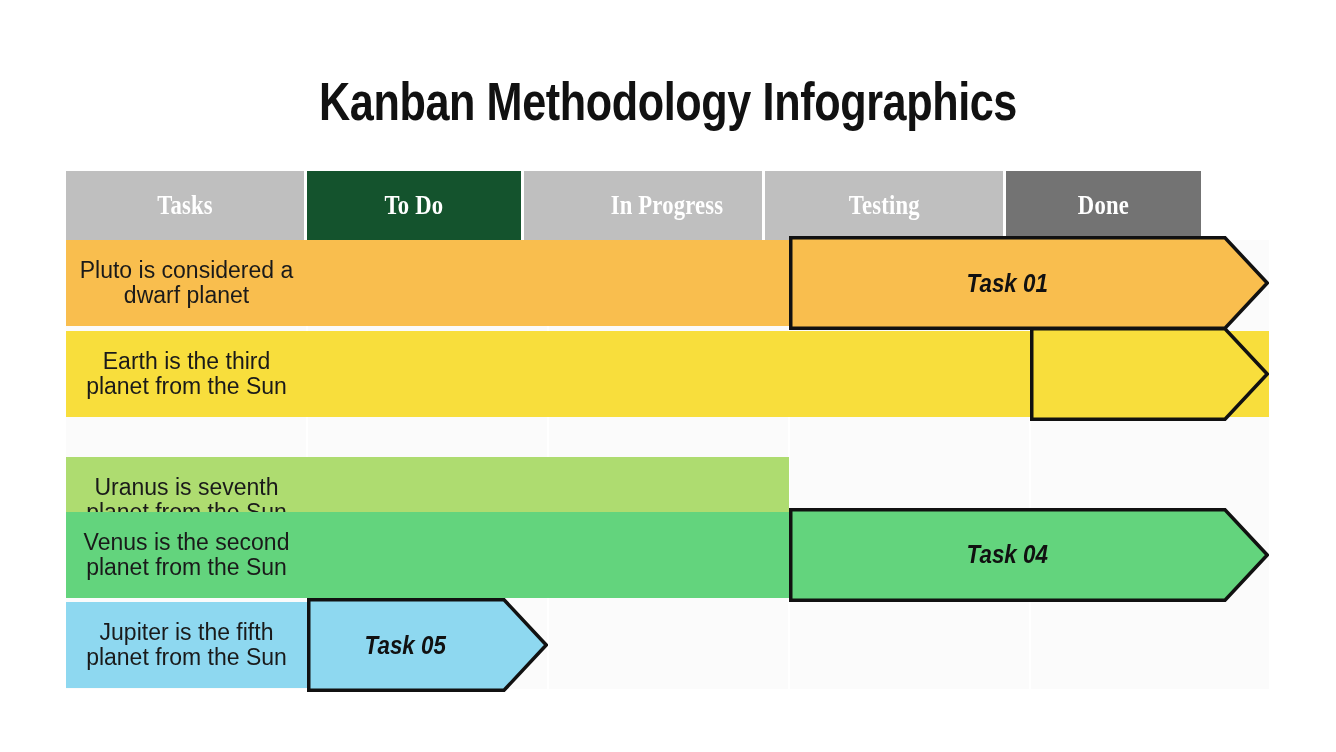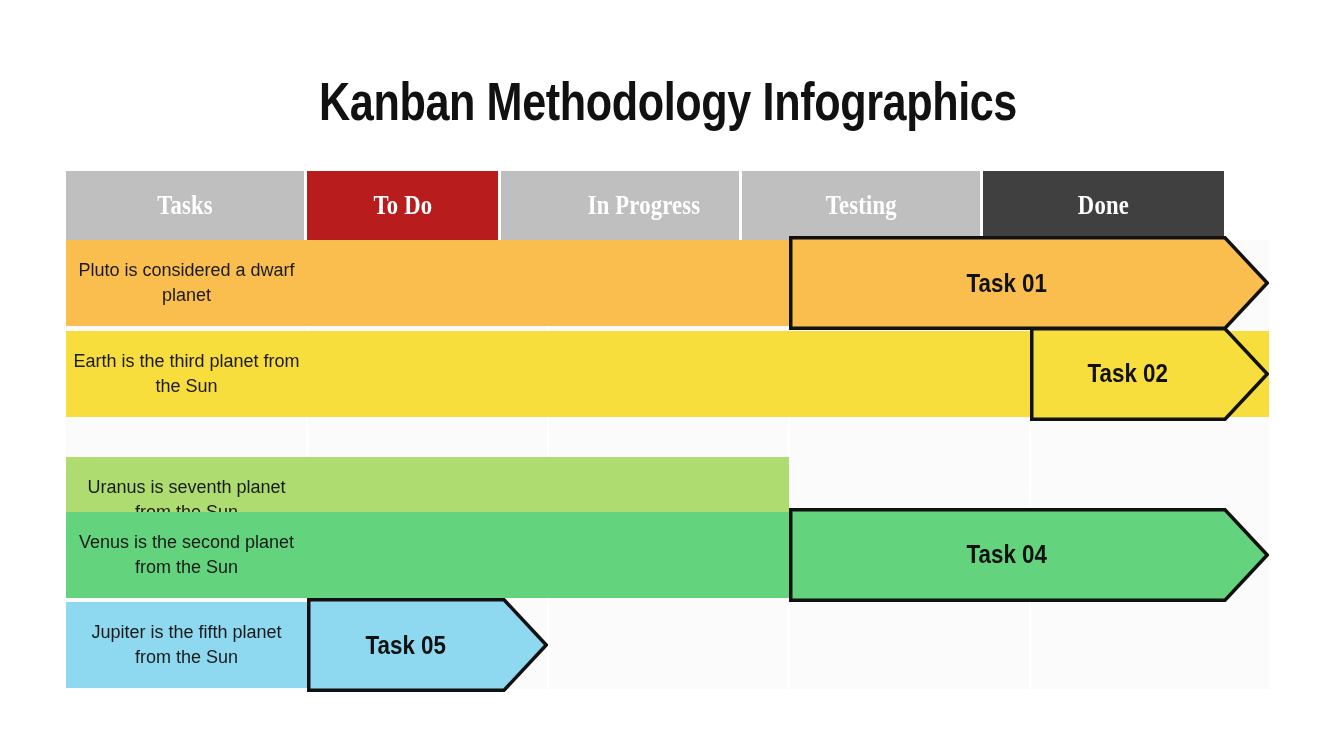--- a/index.html
+++ b/index.html
@@ -105,21 +105,21 @@
     position: absolute;
     left: 0;
     top: 0;
     width: 241px;
     height: 86px;
     display: flex;
     align-items: center;
     justify-content: center;
     text-align: center;
     font-family: "Liberation Sans", sans-serif;
-    font-size: 18px;
+    font-size: 23px;
     line-height: 25px;
     color: #1a1a1a;
     box-sizing: border-box;
     padding: 0 6px;
   }
 
   
   .task-arrow {
     position: absolute;
     top: -4px;
@@ -137,44 +137,45 @@
     top: 0;
     height: 94px;
     display: flex;
     align-items: center;
     justify-content: center;
     font-family: "Liberation Sans Narrow", "Liberation Sans", sans-serif;
     font-weight: bold;
     font-size: 26px;
     color: #111111;
     pointer-events: none;
+    font-style: italic;
   }
   .task-arrow-label span { display: block; transform: scaleX(0.86); }
 </style>
 </head>
 <body>
 
 <div id="slide-title">Kanban Methodology Infographics</div>
 
 <div id="kanban-board">
 
   <div id="board-header">
       <div class="header-cell" style="width: 241px; background: rgb(191, 191, 191); color: rgb(255, 255, 255);">
         <span class="hc-label">Tasks</span>
       </div>
-      <div class="header-cell" style="width: 194px; background: #b91c1c; color: rgb(255, 255, 255);">
+      <div class="header-cell" style="width: 217px; background: #14532d; color: rgb(255, 255, 255);">
         <span class="hc-label">To Do</span>
       </div>
       <div class="header-cell" style="width: 241px; background: rgb(191, 191, 191); color: rgb(255, 255, 255); padding-left: 47px;">
         <span class="hc-label">In Progress</span>
       </div>
       <div class="header-cell" style="width: 241px; background: rgb(191, 191, 191); color: rgb(255, 255, 255);">
         <span class="hc-label">Testing</span>
       </div>
-      <div class="header-cell" style="width: 241px; background: #404040; color: rgb(255, 255, 255);">
+      <div class="header-cell" style="width: 195px; background: #737373; color: rgb(255, 255, 255);">
         <span class="hc-label">Done</span>
       </div>
     </div>
 
   <div id="board-body" style="background: rgb(251, 251, 251); width: 1203px;">
       <div class="col-sep" style="left: 240px;"></div>
       <div class="col-sep" style="left: 481px;"></div>
       <div class="col-sep" style="left: 722px;"></div>
       <div class="col-sep" style="left: 963px;"></div>
       <div class="task-row" style="top: 0px; width: 1203px;">
@@ -189,23 +190,20 @@
           </div>
         </div>
       </div>
       <div class="task-row" style="top: 90.5px; width: 1203px;">
         <div class="row-bar" style="width: 1203px; background: rgb(248, 222, 60);"></div>
         <div class="row-label" style="width: 241px;">Earth is the third planet from the Sun</div>
         <div class="task-arrow" style="left: 964px; width: 239px;">
           <svg width="239" height="94" viewBox="0 0 239 94">
             <polygon points="1.75,1.75 195,1.75 237.25,47 195,92.25 1.75,92.25" fill="#f8de3c" stroke="#111111" stroke-width="3.5" stroke-linejoin="miter"></polygon>
           </svg>
-          <div class="task-arrow-label" style="width: 195px;">
-            <span>Task 02</span>
-          </div>
         </div>
       </div>
       <div class="task-row" style="top: 181px; width: 1203px; margin-top: 36px;">
         <div class="row-bar" style="width: 723px; background: rgb(174, 220, 112);"></div>
         <div class="row-label" style="width: 241px;">Uranus is seventh planet from the Sun</div>
       </div>
       <div class="task-row" style="top: 271.5px; width: 1203px;">
         <div class="row-bar" style="width: 964px; background: rgb(99, 212, 125);"></div>
         <div class="row-label" style="width: 241px;">Venus is the second planet from the Sun</div>
         <div class="task-arrow" style="left: 723px; width: 480px;">

